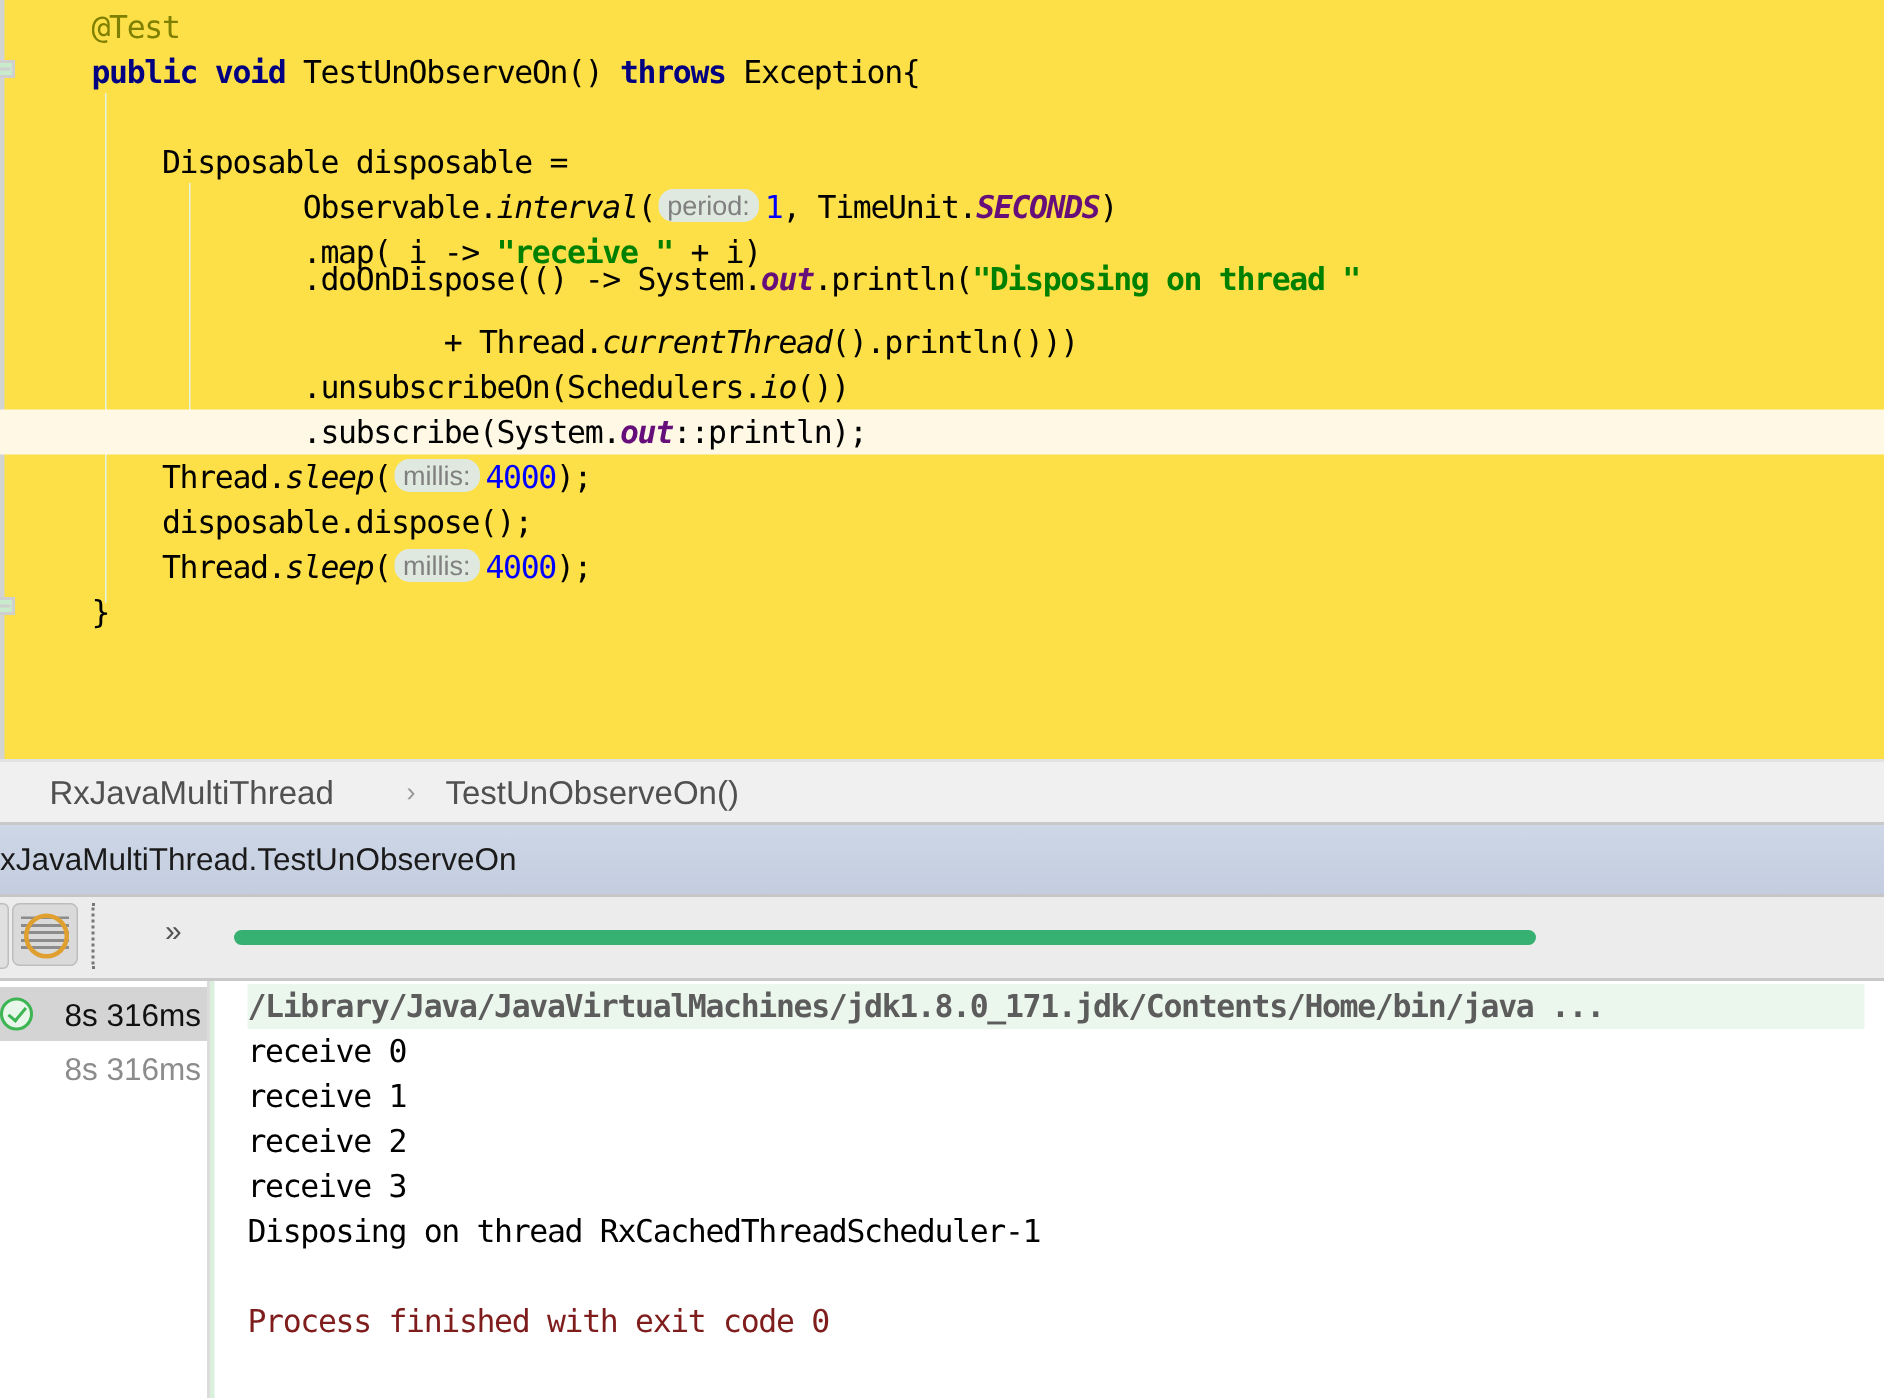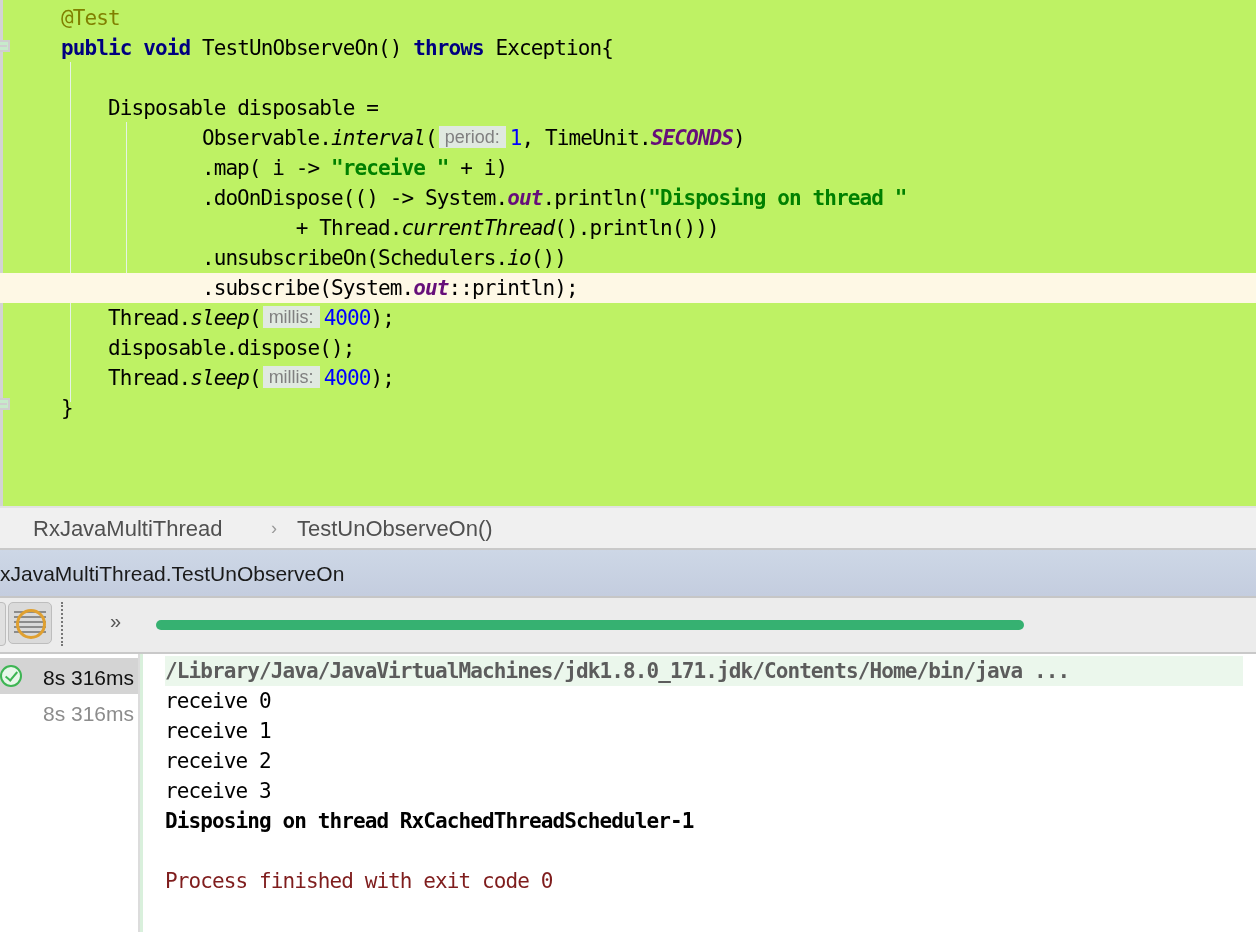--- a/index.html
+++ b/index.html
@@ -4,21 +4,21 @@
 <style>
   html, body { margin: 0; padding: 0; }
   body {
     width: 1256px; height: 932px; overflow: hidden; position: relative;
     background: #ffffff;
     font-family: "DejaVu Sans Mono", monospace;
   }
   
   .editor {
     position: absolute; left: 0; top: 0; width: 1256px; height: 506px;
-    background: #bef264;
+    background: #fde047;
   }
   .gutter-line {
     position: absolute; left: 0; top: 0; width: 3px; height: 506px;
     background: #d3d3d3;
   }
   .fold-marker {
     position: absolute; left: 0; width: 10px; height: 12px;
     border: 2px solid #cfcfcf; border-left: none; box-sizing: border-box;
     background: #c7ebcb;
   }
@@ -38,21 +38,21 @@
   .code-line .txt { position: absolute; top: 0; }
   .kw { color: #000080; font-weight: bold; }
   .ann { color: #808000; }
   .str { color: #008000; font-weight: bold; }
   .num { color: #0000ff; }
   .static-field { color: #660e7a; font-weight: bold; font-style: italic; }
   .ital { font-style: italic; }
   .hint {
     display: inline-block; background: #e0e9e0; color: #808080;
     font-family: "Liberation Sans", sans-serif; font-size: 18px; letter-spacing: 0;
-    border-radius: 0; padding: 0 6px; line-height: 22px; margin: 0 4px 0 2px;
+    border-radius: 10px; padding: 0 6px; line-height: 22px; margin: 0 4px 0 2px;
     position: relative; top: -2px;
   }
 
   
   .breadcrumb {
     position: absolute; left: 0; top: 506px; width: 1256px; height: 44px;
     background: #f0f0f0; border-top: 2px solid #e2e2e2; box-sizing: border-box;
     border-bottom: 2px solid #c9c9c9;
     font-family: "Liberation Sans", sans-serif; font-size: 22px; color: #505050;
   }
@@ -150,21 +150,21 @@
   <div class="fold-marker" style="top:398px;"></div>
   <div class="indent-guide" style="left:70px; top:62px; height:340px;"></div>
   <div class="indent-guide" style="left:126px; top:122px; height:170px;"></div>
   <div id="code-lines">
       <div class="code-line" style="top: 3px;"><span class="txt" style="left: 14px;">    <span class="ann">@Test</span></span></div>
       <div class="code-line" style="top: 33px;"><span class="txt" style="left: 14px;">    <span class="kw">public</span><span> </span><span class="kw">void</span><span> TestUnObserveOn() </span><span class="kw">throws</span><span> Exception{</span></span></div>
       <div class="code-line" style="top: 63px;"><span class="txt" style="left: 14px;"></span></div>
       <div class="code-line" style="top: 93px;"><span class="txt" style="left: 14px;">        <span>Disposable disposable =</span></span></div>
       <div class="code-line" style="top: 123px;"><span class="txt" style="left: 14px;">                <span>Observable.</span><span class="ital">interval</span><span>(</span><span class="hint">period:</span><span class="num">1</span><span>, TimeUnit.</span><span class="static-field">SECONDS</span><span>)</span></span></div>
       <div class="code-line" style="top: 153px;"><span class="txt" style="left: 14px;">                <span>.map( i -&gt; </span><span class="str">"receive "</span><span> + i)</span></span></div>
-      <div class="code-line" style="top: 183px;"><span class="txt" style="left: 14px;">                <span>.doOnDispose(() -&gt; System.</span><span class="static-field">out</span><span>.println(</span><span class="str">"Disposing on thread "</span></span></div>
+      <div class="code-line" style="top: 171px;"><span class="txt" style="left: 14px;">                <span>.doOnDispose(() -&gt; System.</span><span class="static-field">out</span><span>.println(</span><span class="str">"Disposing on thread "</span></span></div>
       <div class="code-line" style="top: 213px;"><span class="txt" style="left: 14px;">                        <span>+ Thread.</span><span class="ital">currentThread</span><span>().println()))</span></span></div>
       <div class="code-line" style="top: 243px;"><span class="txt" style="left: 14px;">                <span>.unsubscribeOn(Schedulers.</span><span class="ital">io</span><span>())</span></span></div>
       <div class="code-line current" style="top: 273px;"><span class="txt" style="left: 14px;">                <span>.subscribe(System.</span><span class="static-field">out</span><span>::println);</span></span></div>
       <div class="code-line" style="top: 303px;"><span class="txt" style="left: 14px;">        <span>Thread.</span><span class="ital">sleep</span><span>(</span><span class="hint">millis:</span><span class="num">4000</span><span>);</span></span></div>
       <div class="code-line" style="top: 333px;"><span class="txt" style="left: 14px;">        <span>disposable.dispose();</span></span></div>
       <div class="code-line" style="top: 363px;"><span class="txt" style="left: 14px;">        <span>Thread.</span><span class="ital">sleep</span><span>(</span><span class="hint">millis:</span><span class="num">4000</span><span>);</span></span></div>
       <div class="code-line" style="top: 393px;"><span class="txt" style="left: 14px;">    <span>}</span></span></div>
     </div>
 </div>
 
@@ -198,15 +198,15 @@
     <span class="time dim">8s 316ms</span>
   </div>
 </div>
 
 <div class="console">
   <div class="con-line cmd" style="top:2px;">/Library/Java/JavaVirtualMachines/jdk1.8.0_171.jdk/Contents/Home/bin/java ...</div>
   <div class="con-line" style="top:32px;">receive 0</div>
   <div class="con-line" style="top:62px;">receive 1</div>
   <div class="con-line" style="top:92px;">receive 2</div>
   <div class="con-line" style="top:122px;">receive 3</div>
-  <div class="con-line" style="top:152px;font-weight:bold;">Disposing on thread RxCachedThreadScheduler-1</div>
+  <div class="con-line" style="top:152px;">Disposing on thread RxCachedThreadScheduler-1</div>
   <div class="con-line exit" style="top:212px;">Process finished with exit code 0</div>
 </div>
 
 </body></html>

